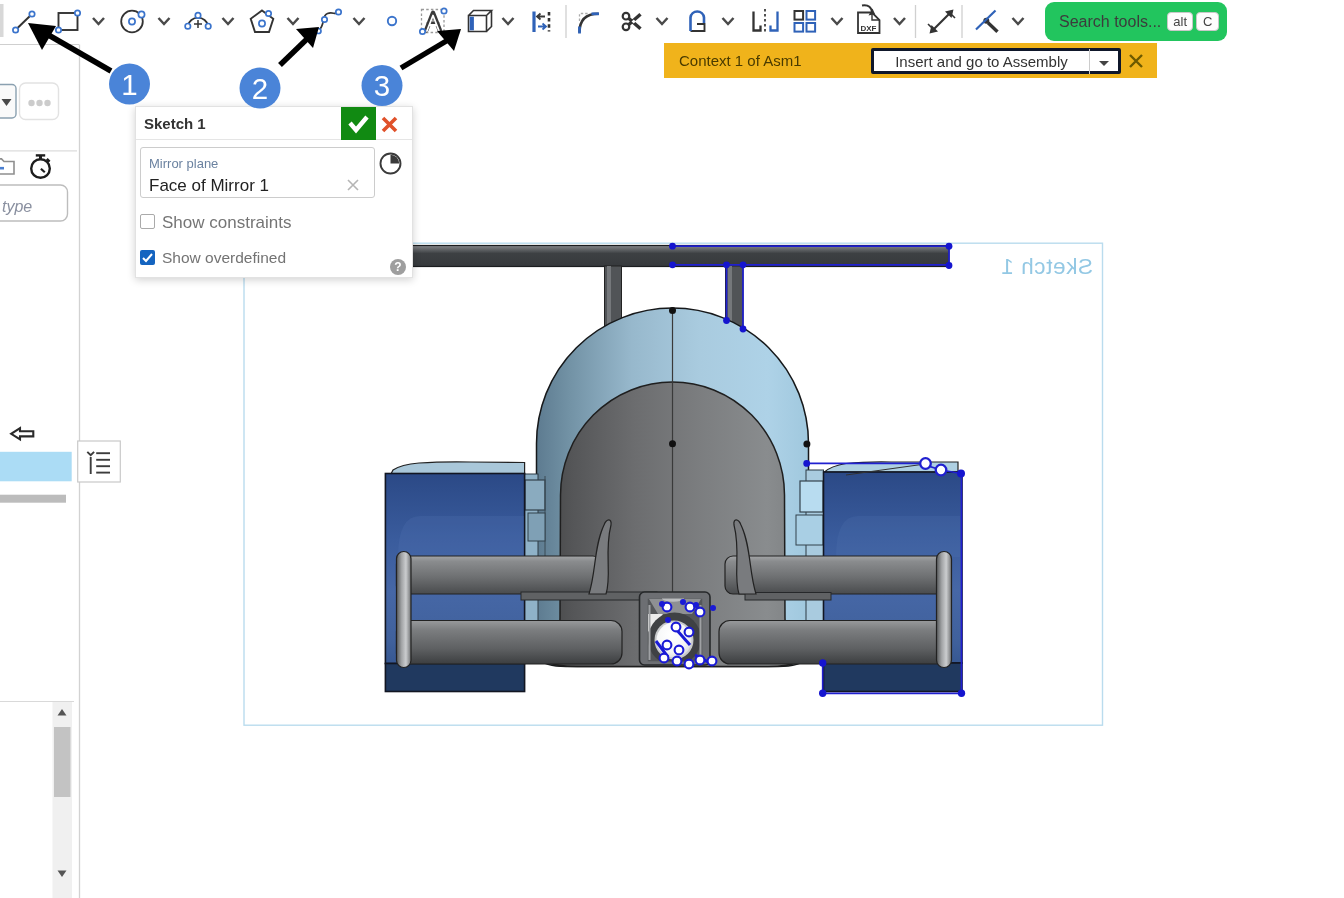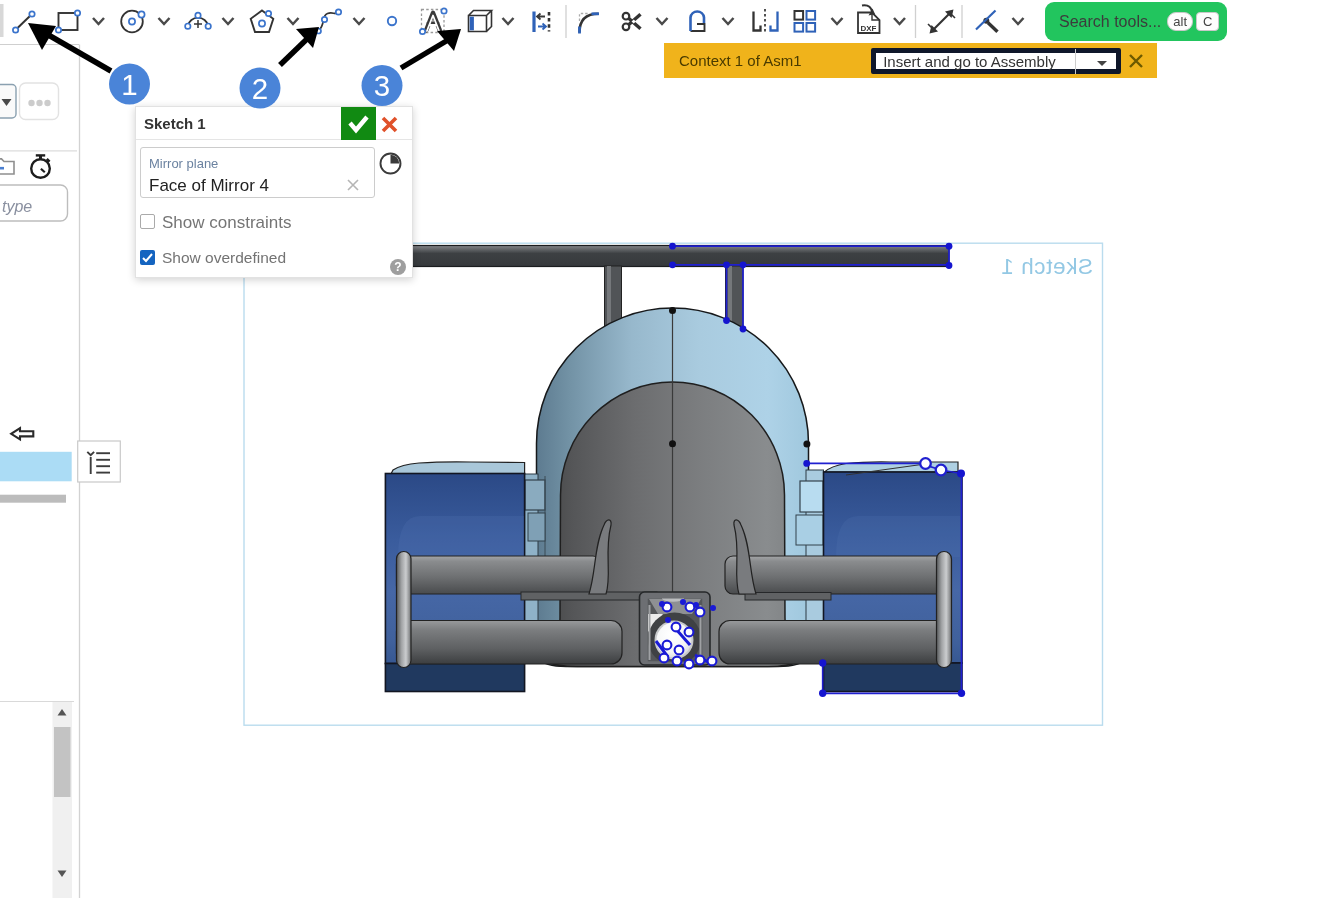--- a/index.html
+++ b/index.html
@@ -345,27 +345,27 @@
 
     <g stroke="#d0d0d0" stroke-width="1.3">
       <line x1="566" y1="5" x2="566" y2="38"></line>
       <line x1="915.5" y1="5" x2="915.5" y2="38"></line>
       <line x1="962" y1="5" x2="962" y2="38"></line>
     </g>
   </svg>
 
   <div class="abs" style="left:1045px;top:2px;width:182px;height:39px;background:#22c55e;border-radius:9px;z-index:4;display:flex;align-items:center;">
     <span style="margin-left:14px;font-size:16px;color:#3c3c3c;">Search tools...</span>
-    <span style="margin-left:6px;font-size:13px;color:#444;border:1px solid #c8c8c8;border-radius:9px;background:#fdfdfd;padding:1px 5px;">alt</span>
+    <span style="margin-left:6px;font-size:13px;color:#444;border:1px solid #c8c8c8;border-radius:4px;background:#fdfdfd;padding:1px 5px;">alt</span>
     <span style="margin-left:3px;font-size:13px;color:#444;border:1px solid #c8c8c8;border-radius:4px;background:#fdfdfd;padding:1px 6px;">C</span>
   </div>
 
   <div class="abs" style="left:664px;top:43px;width:493px;height:35px;background:#f0b31b;z-index:5;display:flex;align-items:center;">
     <span style="margin-left:15px;font-size:15px;color:#4a3b00;">Context 1 of Asm1</span>
-    <div style="position:absolute;left:207px;top:5px;height:26px;width:250px;background:#fff;border:5px solid #0f172a;border-radius:2px;display:flex;align-items:center;gap:12px;">
+    <div style="position:absolute;left:207px;top:5px;height:26px;width:250px;background:#fff;border:3px solid #0f172a;border-radius:2px;display:flex;align-items:center;">
       <span style="flex:1;text-align:center;font-size:15px;color:#333;">Insert and go to Assembly</span>
       <div style="width:1px;height:25px;background:#ccc;"></div>
       <div style="width:28px;text-align:center;"><span style="display:inline-block;width:0;height:0;border-left:5px solid transparent;border-right:5px solid transparent;border-top:5px solid #444;"></span></div>
     </div>
     <svg class="abs" style="left:464px;top:10px" width="16" height="16">
         <path d="M2 2 L14 14 M14 2 L2 14" stroke="#6d5a00" stroke-width="2.4" fill="none"></path>
       </svg>
   </div>
 
   <div class="abs" style="left:135px;top:106px;width:278px;height:172px;background:#fff;border:1px solid #e2e2e2;box-shadow:0 2px 8px rgba(0,0,0,0.18);z-index:6;">
@@ -375,21 +375,21 @@
         <svg width="35" height="33">
             <path d="M9 16 L15 23 L26 10" stroke="#fff" stroke-width="4.4" fill="none"></path>
           </svg>
       </div>
       <svg style="position:absolute;right:14px;top:9px" width="17" height="17">
           <path d="M2 2 L15 15 M15 2 L2 15" stroke="#e0512a" stroke-width="3.6" fill="none"></path>
         </svg>
     </div>
     <div style="position:absolute;left:4px;top:40px;width:235px;height:51px;border:1px solid #ccc;border-radius:3px;">
       <span style="position:absolute;left:8px;top:8px;font-size:13px;color:#6b82a0;">Mirror plane</span>
-      <span style="position:absolute;left:8px;top:27.5px;font-size:17px;color:#222;">Face of Mirror 4</span>
+      <span style="position:absolute;left:8px;top:27.5px;font-size:17px;color:#222;">Face of Mirror 1</span>
       <svg style="position:absolute;right:15px;top:31px" width="12" height="12">
           <path d="M1 1 L11 11 M11 1 L1 11" stroke="#b5b5b5" stroke-width="1.6" fill="none"></path>
         </svg>
     </div>
     <svg style="position:absolute;left:243px;top:44.5px" width="23" height="23">
       <circle cx="11.5" cy="11.5" r="10" fill="none" stroke="#3a3a3a" stroke-width="1.9"></circle>
       <path d="M11.5 11.5 L11.5 2.8 A8.7 8.7 0 0 1 20.2 11.5 Z" fill="#3a3a3a"></path>
     </svg>
     <div style="position:absolute;left:4px;top:107px;width:15px;height:15px;border:1px solid #aaa;border-radius:2px;background:#fff;"></div>
     <span style="position:absolute;left:26px;top:106px;font-size:17px;color:#757575;">Show constraints</span>

